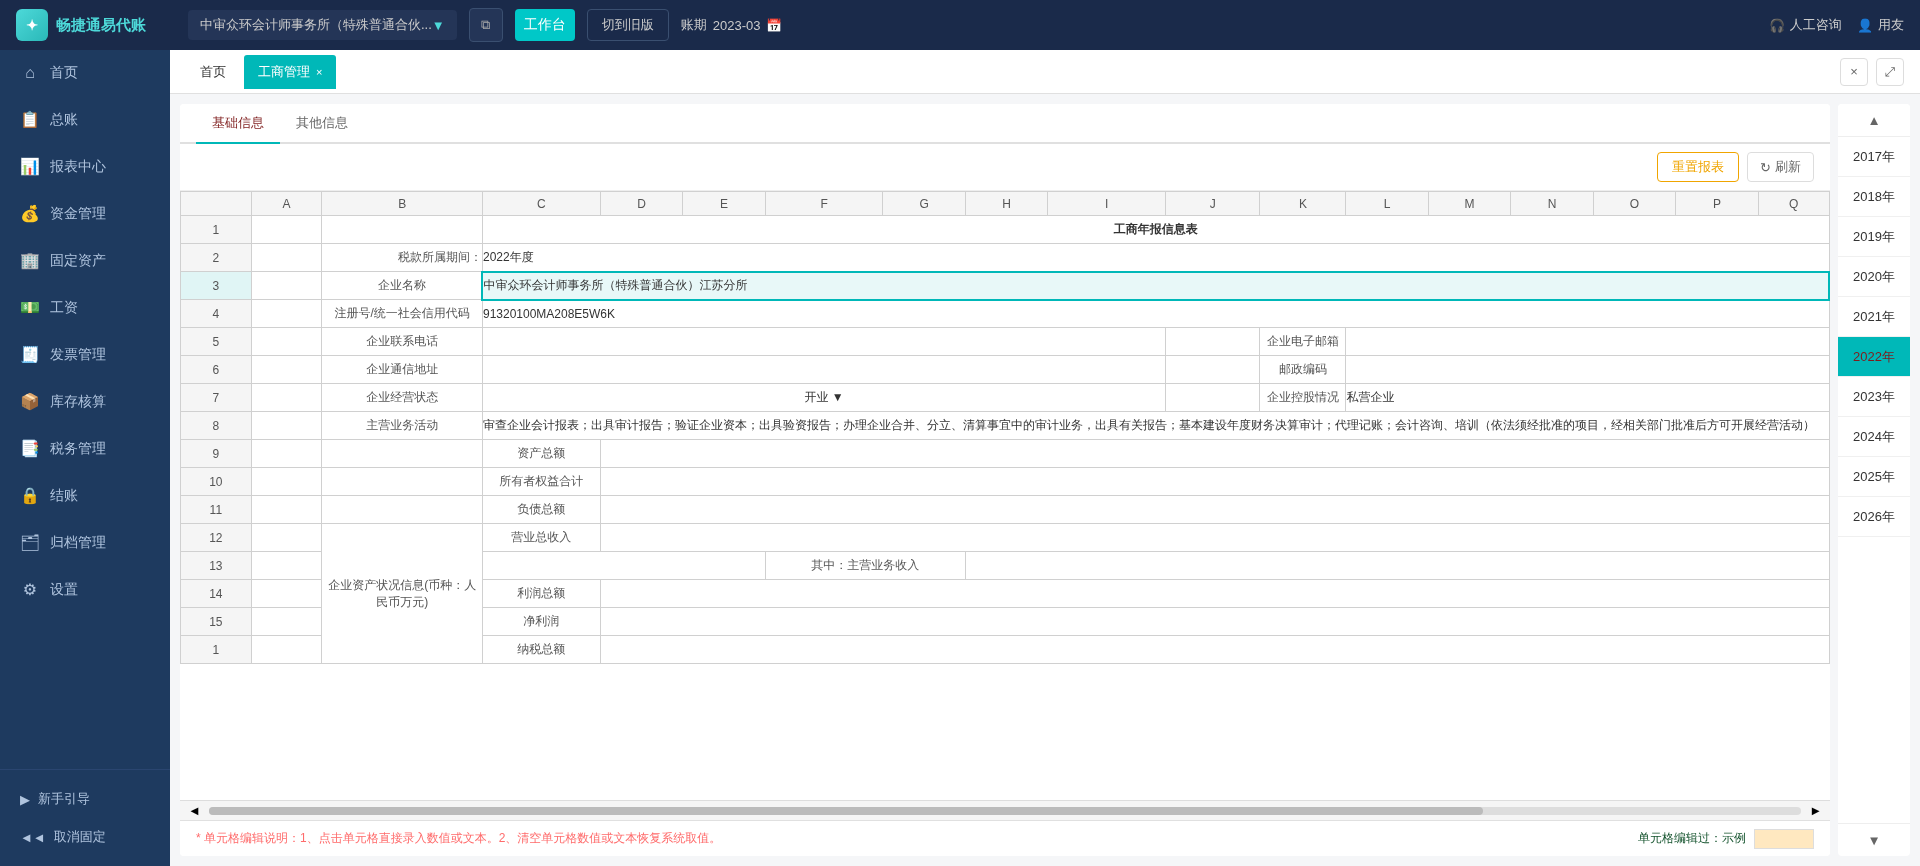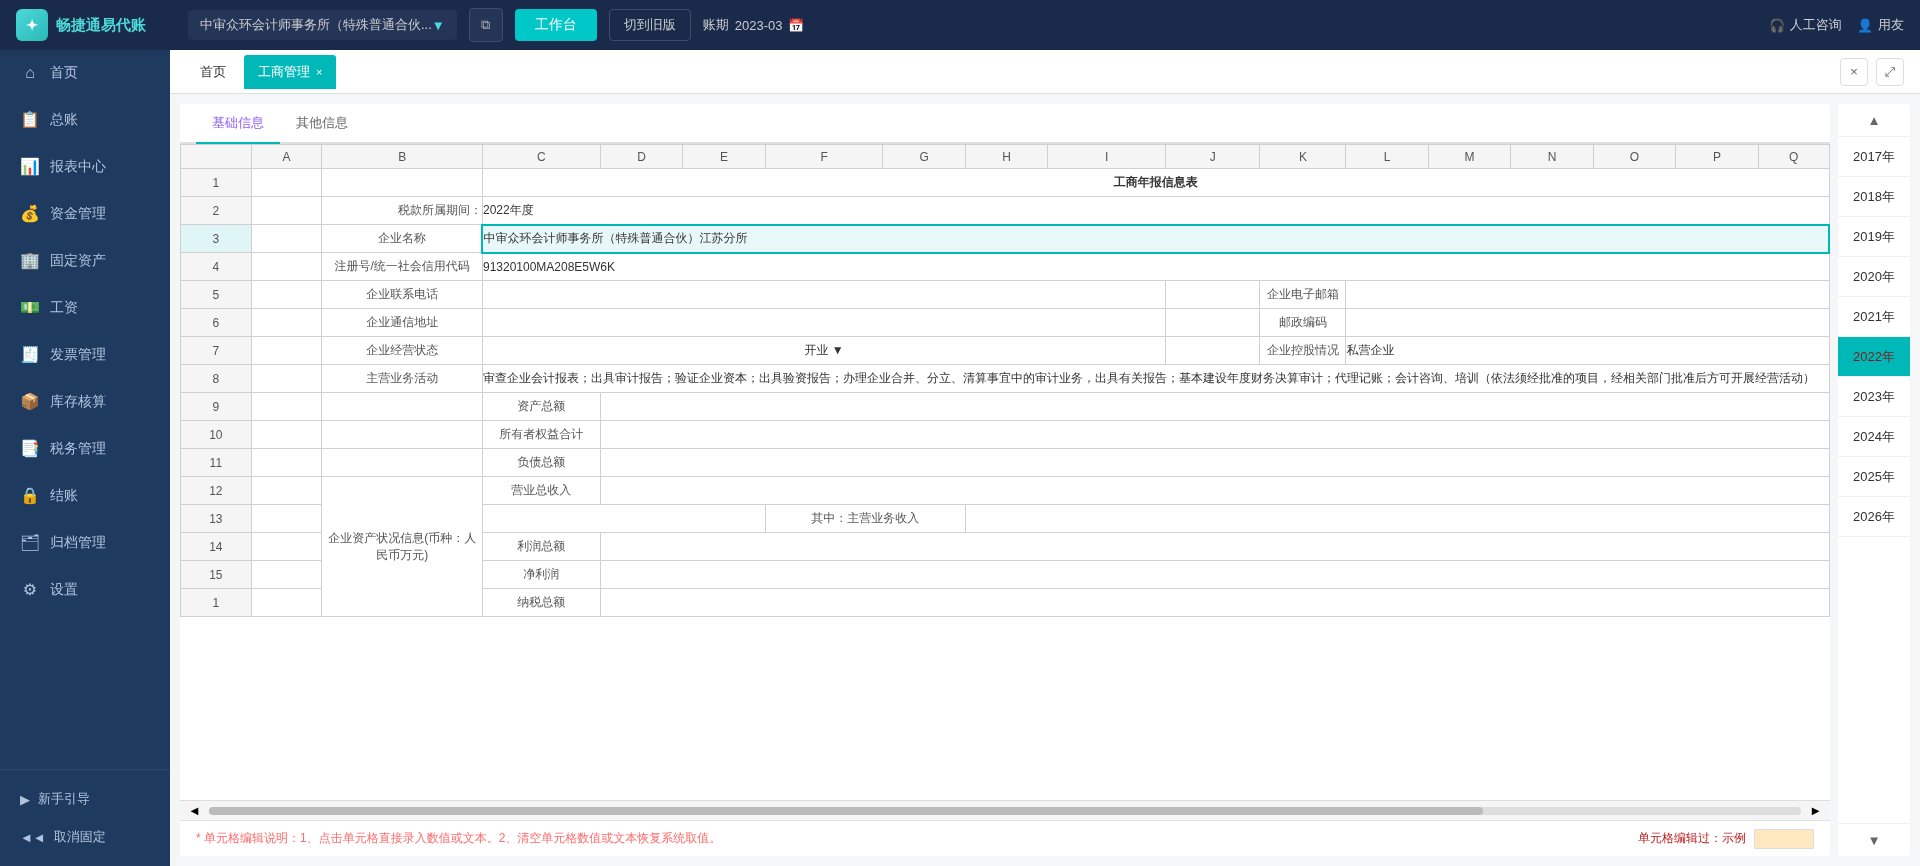--- a/index.html
+++ b/index.html
@@ -5,21 +5,21 @@
     * { box-sizing: border-box; margin: 0; padding: 0; }
     body { font-family: 'Microsoft YaHei', '微软雅黑', sans-serif; font-size: 13px; background: #f0f2f5; width: 1920px; height: 866px; overflow: hidden; }
 
     
     .topbar { display: flex; align-items: center; background: #1a2a4a; height: 50px; padding: 0 16px; gap: 12px; }
     .topbar-logo { display: flex; align-items: center; gap: 8px; color: #4dd9d9; font-size: 15px; font-weight: bold; width: 160px; }
     .topbar-logo .logo-icon { width: 32px; height: 32px; background: linear-gradient(135deg, #4dd9d9, #2ab8b8); border-radius: 6px; display: flex; align-items: center; justify-content: center; color: white; font-size: 14px; }
     .company-selector { display: flex; align-items: center; background: #243557; border-radius: 4px; padding: 6px 12px; color: #ccc; font-size: 13px; gap: 0; cursor: pointer; min-width: 240px; }
     .company-selector .arrow { color: #4dd9d9; }
     .copy-btn { width: 34px; height: 34px; background: #243557; border-radius: 4px; display: flex; align-items: center; justify-content: center; cursor: pointer; color: #aaa; border: 1px solid #3a4f70; }
-    .workbench-btn { background: #00c8c8; color: white; border: none; border-radius: 4px; padding: 7px 20px; font-size: 14px; cursor: pointer; }
+    .workbench-btn { background: #00c8c8; color: white; border: none; border-radius: 4px; padding: 7px 9px; font-size: 14px; cursor: pointer; }
     .old-version-btn { background: transparent; color: #ccc; border: 1px solid #3a4f70; border-radius: 4px; padding: 6px 14px; font-size: 13px; cursor: pointer; }
     .period-info { color: #ccc; font-size: 13px; display: flex; align-items: center; gap: 6px; }
     .topbar-right { margin-left: auto; display: flex; align-items: center; gap: 16px; color: #ccc; font-size: 13px; }
     .topbar-right .service { display: flex; align-items: center; gap: 4px; cursor: pointer; }
     .topbar-right .user { display: flex; align-items: center; gap: 4px; cursor: pointer; }
 
     
     .layout { display: flex; height: calc(866px - 50px); }
 
     
@@ -43,21 +43,21 @@
 
     
     .content { flex: 1; display: flex; overflow: hidden; padding: 10px; gap: 8px; }
 
     
     .table-panel { flex: 1; background: white; border-radius: 4px; display: flex; flex-direction: column; overflow: hidden; }
 
     
     .sub-tabs { display: flex; border-bottom: 2px solid #e0e0e0; padding: 0 16px; background: white; }
     .sub-tab { padding: 10px 16px; font-size: 13px; cursor: pointer; color: #666; border-bottom: 2px solid transparent; margin-bottom: -2px; }
-    .sub-tab.active { color: #8b5cf6; border-bottom: 2px solid #00b8b8; font-weight: 500; }
+    .sub-tab.active { color: #7f1d1d; border-bottom: 2px solid #00b8b8; font-weight: 500; }
 
     
     .table-toolbar { display: flex; align-items: center; justify-content: flex-end; padding: 8px 16px; gap: 8px; border-bottom: 1px solid #eee; }
     .reset-btn { border: 1px solid #f0a500; color: #f0a500; background: white; border-radius: 4px; padding: 5px 14px; font-size: 13px; cursor: pointer; }
     .refresh-btn { border: 1px solid #ddd; color: #666; background: white; border-radius: 4px; padding: 5px 12px; font-size: 13px; cursor: pointer; display: flex; align-items: center; gap: 4px; }
 
     
     .spreadsheet-wrapper { flex: 1; overflow: auto; position: relative; }
     .spreadsheet { border-collapse: collapse; font-size: 12px; width: max-content; min-width: 100%; }
     .spreadsheet th, .spreadsheet td { border: 1px solid #d0d0d0; padding: 0; }
@@ -72,21 +72,21 @@
     
     .scroll-indicator { height: 20px; background: #f5f5f5; border-top: 1px solid #ddd; display: flex; align-items: center; padding: 0 8px; }
     .hscroll-left { cursor: pointer; }
     .hscroll-right { margin-left: auto; cursor: pointer; }
     .hscroll-track { flex: 1; height: 8px; background: #ddd; border-radius: 4px; margin: 0 8px; position: relative; }
     .hscroll-thumb { width: 80%; height: 100%; background: #bbb; border-radius: 4px; }
 
     
     .status-bar { background: white; border-top: 1px solid #e0e0e0; height: 36px; display: flex; align-items: center; padding: 0 16px; font-size: 12px; }
     .status-bar .hint { color: #ff6b6b; }
-    .status-bar .example { margin-left: auto; display: flex; align-items: center; gap: 8px; color: #b91c1c; }
+    .status-bar .example { margin-left: auto; display: flex; align-items: center; gap: 8px; color: #14532d; }
     .example-cell { width: 60px; height: 20px; background: #ffe8c0; border: 1px solid #ddd; }
 
     
     .year-panel { width: 72px; background: white; border-radius: 4px; display: flex; flex-direction: column; overflow: hidden; }
     .year-panel-header { display: flex; flex-direction: column; align-items: center; background: white; border-bottom: 1px solid #eee; }
     .year-nav-btn { width: 100%; height: 32px; display: flex; align-items: center; justify-content: center; cursor: pointer; color: #666; border: none; background: transparent; }
     .year-list { flex: 1; overflow-y: auto; }
     .year-item { display: flex; align-items: center; justify-content: center; height: 40px; cursor: pointer; color: #333; font-size: 13px; border-bottom: 1px solid #f0f0f0; }
     .year-item.active { background: #00b8b8; color: #7f1d1d; font-weight: 500; }
     .year-nav-bottom { border-top: 1px solid #eee; }
@@ -204,20 +204,27 @@
 
     <div class="content">
 
       <div class="table-panel">
 
         <div class="sub-tabs">
           <div class="sub-tab active">基础信息</div>
           <div class="sub-tab">其他信息</div>
         </div>
 
+        <div class="table-toolbar">
+          <button class="reset-btn">重置报表</button>
+          <button class="refresh-btn">
+            <span>↻</span>
+            <span>刷新</span>
+          </button>
+        </div>
 
         <div class="spreadsheet-wrapper">
           <table class="spreadsheet">
             <colgroup>
               <col style="width:30px">
               <col style="width:50px">
               <col style="width:120px">
               <col style="width:100px">
               <col style="width:70px">
               <col style="width:70px">

